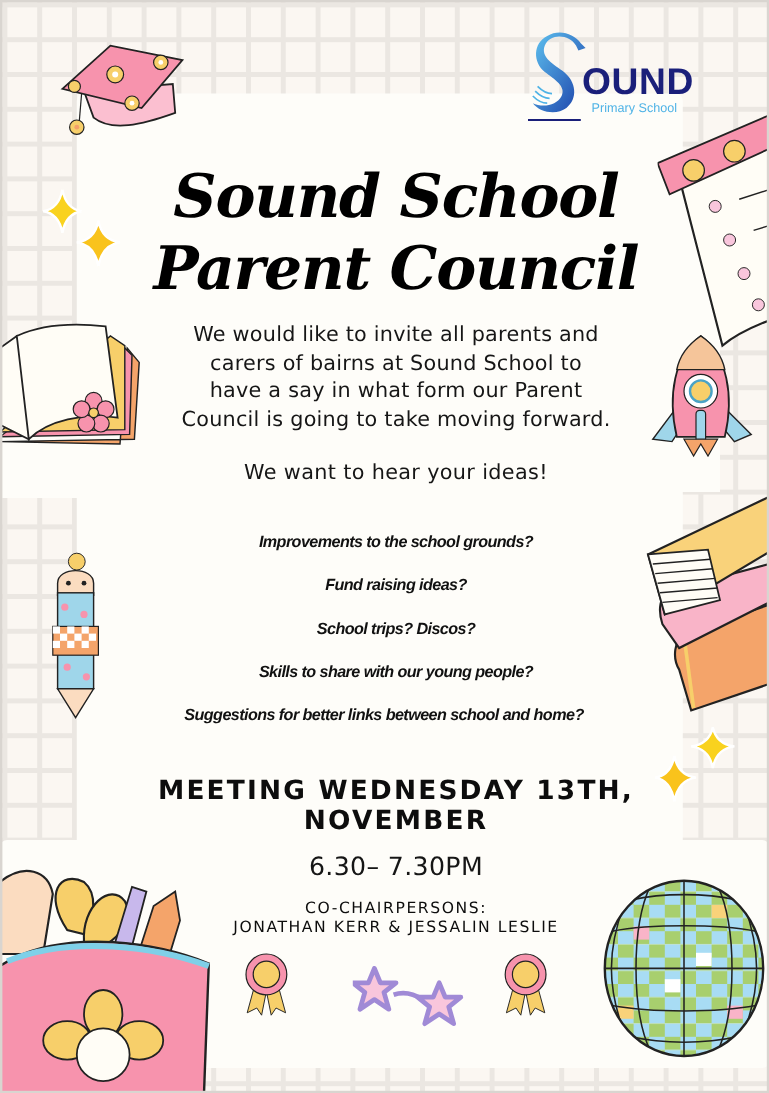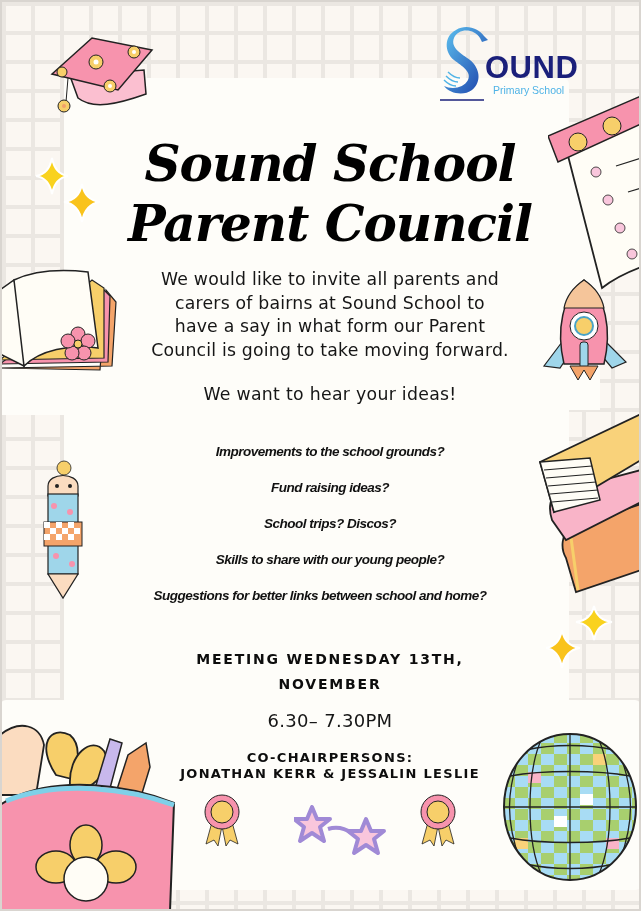--- a/index.html
+++ b/index.html
@@ -69,29 +69,29 @@
     font-family: "Liberation Sans", sans-serif;
     font-weight: 700; font-style: italic;
     font-size: 13.5px; color: #111; letter-spacing: -0.5px;
   }
   .questions li { list-style: none; line-height: 18px; margin-bottom: 18px; }
   .questions li.last { width: 340px; margin-left: 0; line-height: 17px; }
   .meeting {
     position: absolute; left: 130px; top: 647px; width: 400px;
     text-align: center;
     font-family: "DejaVu Sans", sans-serif; font-weight: 700;
-    font-size: 14px; line-height: 25px; letter-spacing: 1.8px; color: #0d0d0d;
+    font-size: 22px; line-height: 25px; letter-spacing: 1.8px; color: #0d0d0d;
   }
   .time {
     position: absolute; left: 130px; top: 710px; width: 400px;
-    text-align: center; font-size: 18px; color: #161616; letter-spacing: 0.3px;
+    text-align: center; font-size: 21px; color: #161616; letter-spacing: 0.3px;
   }
   .chairs {
     position: absolute; left: 130px; top: 750px; width: 400px;
-    text-align: center; font-weight: 700;
+    text-align: center; font-weight: 400;
     font-size: 13px; line-height: 16px; letter-spacing: 1.3px; color: #0d0d0d;
   }
   .deco { position: absolute; }
 </style>
 </head>
 <body>
 
 <div class="panel"></div>
 <div class="panel-ext" style="left:0;top:355px;width:70px;height:60px;"></div>
 <div class="panel-ext" style="left:0;top:700px;width:641px;height:190px;border-radius:6px;"></div>

